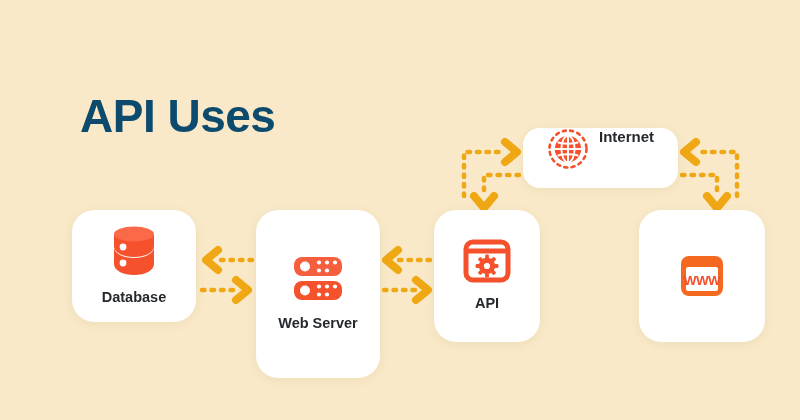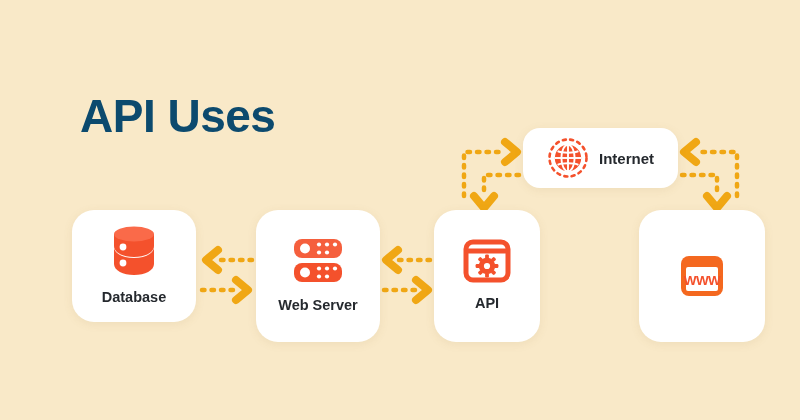--- a/index.html
+++ b/index.html
@@ -47,36 +47,36 @@
   }
   .node .node-label {
     margin-top: 12px;
     font-size: 14.5px;
     font-weight: bold;
     color: #25292e;
     text-align: center;
     line-height: 1.22;
   }
   #node-database { left: 72px;  top: 210px; width: 124px; height: 112px; }
-  #node-webserver{ left: 256px; top: 210px; width: 124px; height: 132px; }
+  #node-webserver{ left: 256px; top: 210px; width: 124px; height: 168px; }
   #node-api      { left: 434px; top: 210px; width: 106px; height: 132px; }
   #node-webapp   { left: 639px; top: 210px; width: 126px; height: 132px; }
 
   #node-internet {
     position: absolute;
     left: 523px;
     top: 128px;
     width: 155px;
     height: 60px;
     background: #ffffff;
     border-radius: 17px;
     box-shadow: 0 2px 10px rgba(150,120,60,0.10);
     display: flex;
     flex-direction: row;
-    align-items: center;
+    align-items: flex-start;
     justify-content: center;
     gap: 10px;
     box-sizing: border-box;
   }
   #node-internet .node-label {
     margin-top: 0;
     font-size: 15px;
     font-weight: bold;
     color: #25292e;
   }

